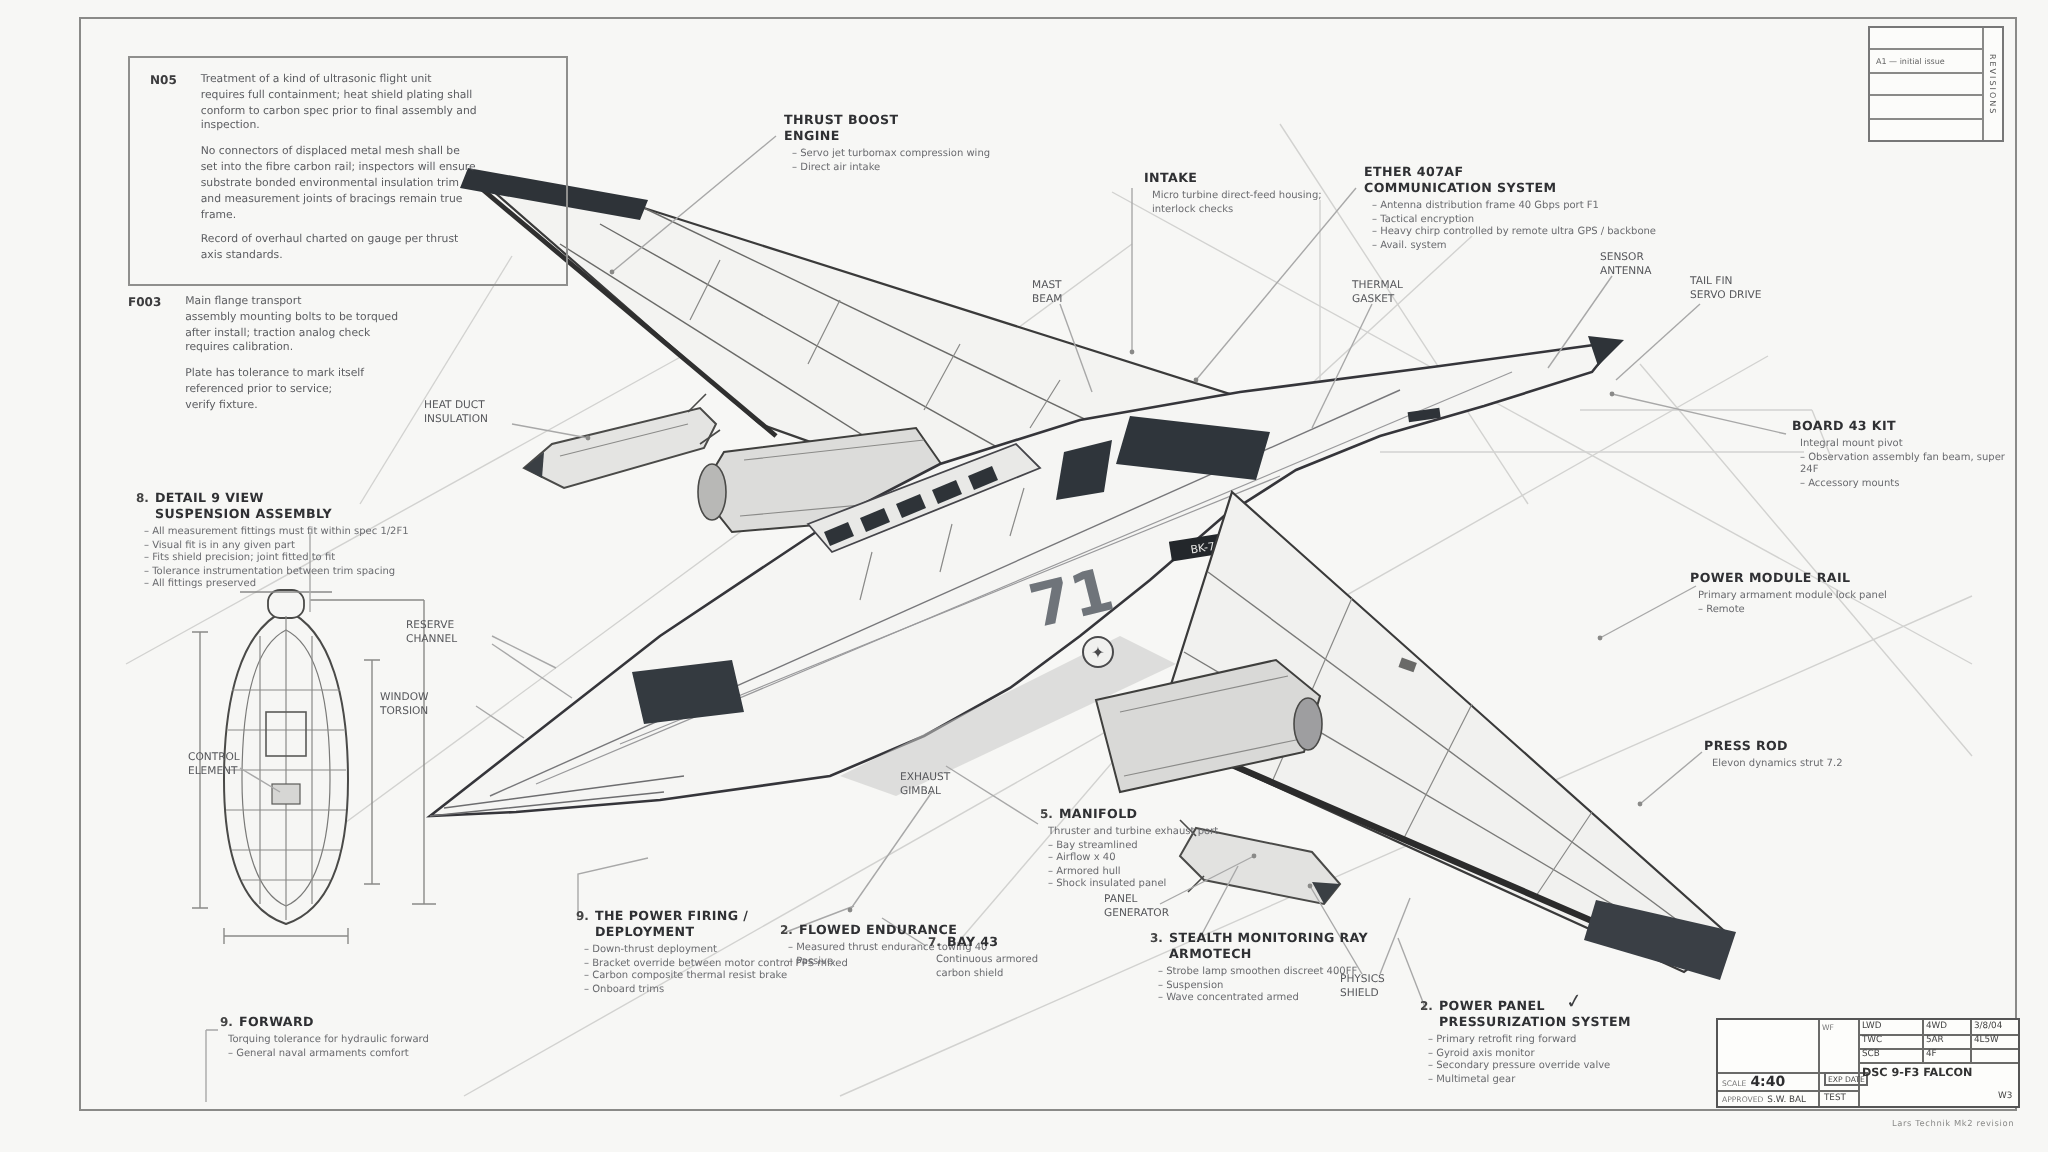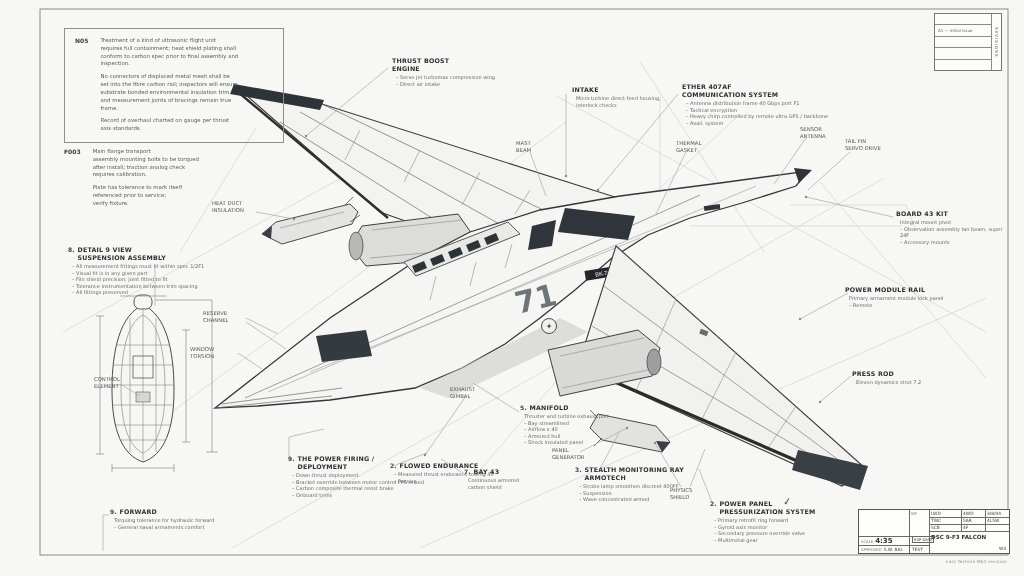--- a/index.html
+++ b/index.html
@@ -516,21 +516,21 @@
 
   <div class="check" style="left:783px;top:496px;">✓</div>
 
   <div id="title-block" class="abs" style="left:858px;top:509px;width:150px;height:43px;">
     <div class="tb-line" style="left:50px;top:0;width:1px;height:43px;"></div>
     <div class="tb-line" style="left:70px;top:0;width:1px;height:43px;"></div>
     <div class="tb-line" style="left:0;top:26px;width:70px;height:1px;"></div>
     <div class="tb-line" style="left:0;top:35px;width:70px;height:1px;"></div>
     <div class="cell" style="left:52px;top:1px;"><span class="tb-key">WF</span></div>
     <div class="cell" style="left:2px;top:27px;">
-      <span class="tb-key">SCALE</span><span class="tb-big">4:35</span>
+      <span class="tb-key">SCALE</span><span class="tb-big">4:40</span>
     </div>
     <div class="cell" style="left:2px;top:37px;">
       <span class="tb-key">APPROVED</span><span>S.W. BAL</span>
     </div>
     <div class="cell" style="left:53px;top:27px;"><span class="tb-stamp">EXP DATE</span></div>
     <div class="cell" style="left:53px;top:37px;"><span>TEST</span></div>
     <div class="tb-line" style="left:70px;top:7px;width:80px;height:1px;"></div>
     <div class="tb-line" style="left:70px;top:14px;width:80px;height:1px;"></div>
     <div class="tb-line" style="left:70px;top:21px;width:80px;height:1px;"></div>
     <div class="tb-line" style="left:102px;top:0;width:1px;height:21px;"></div>

